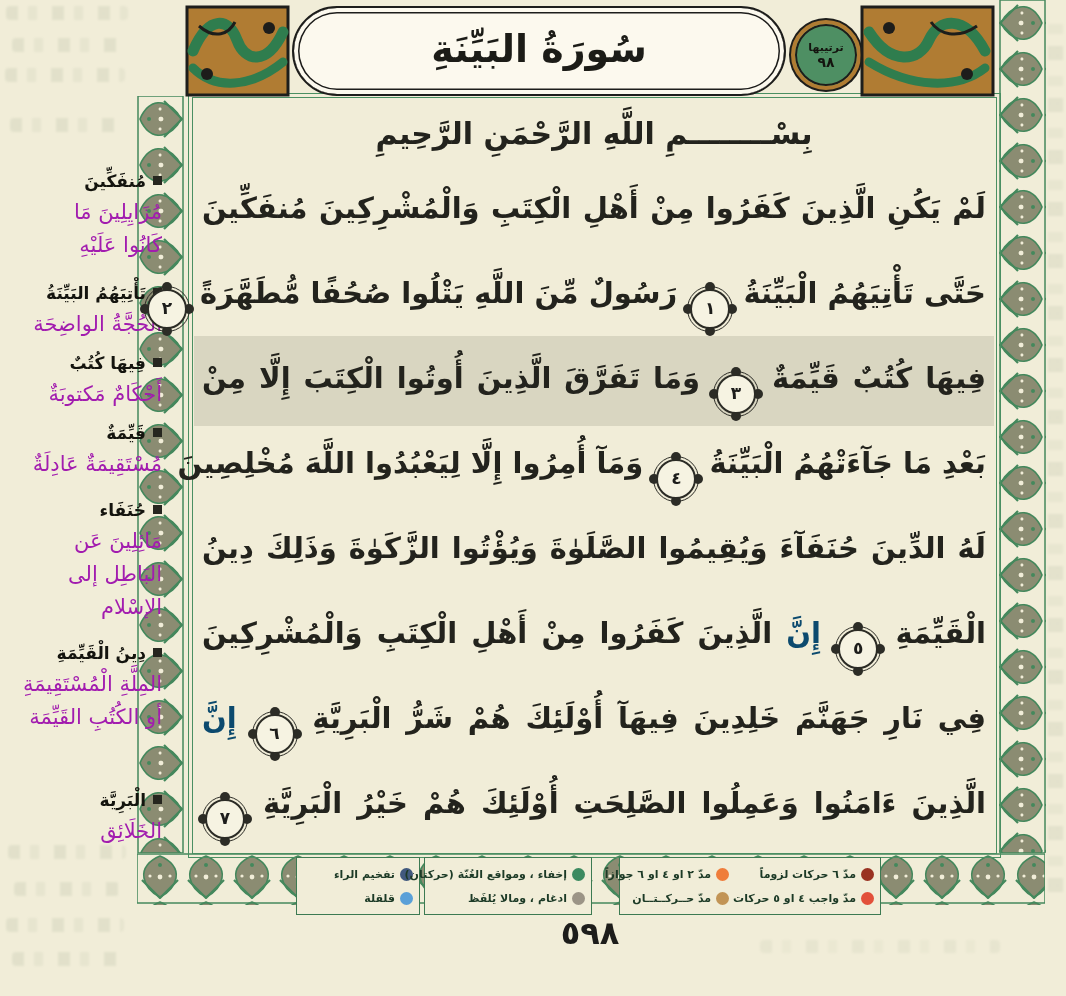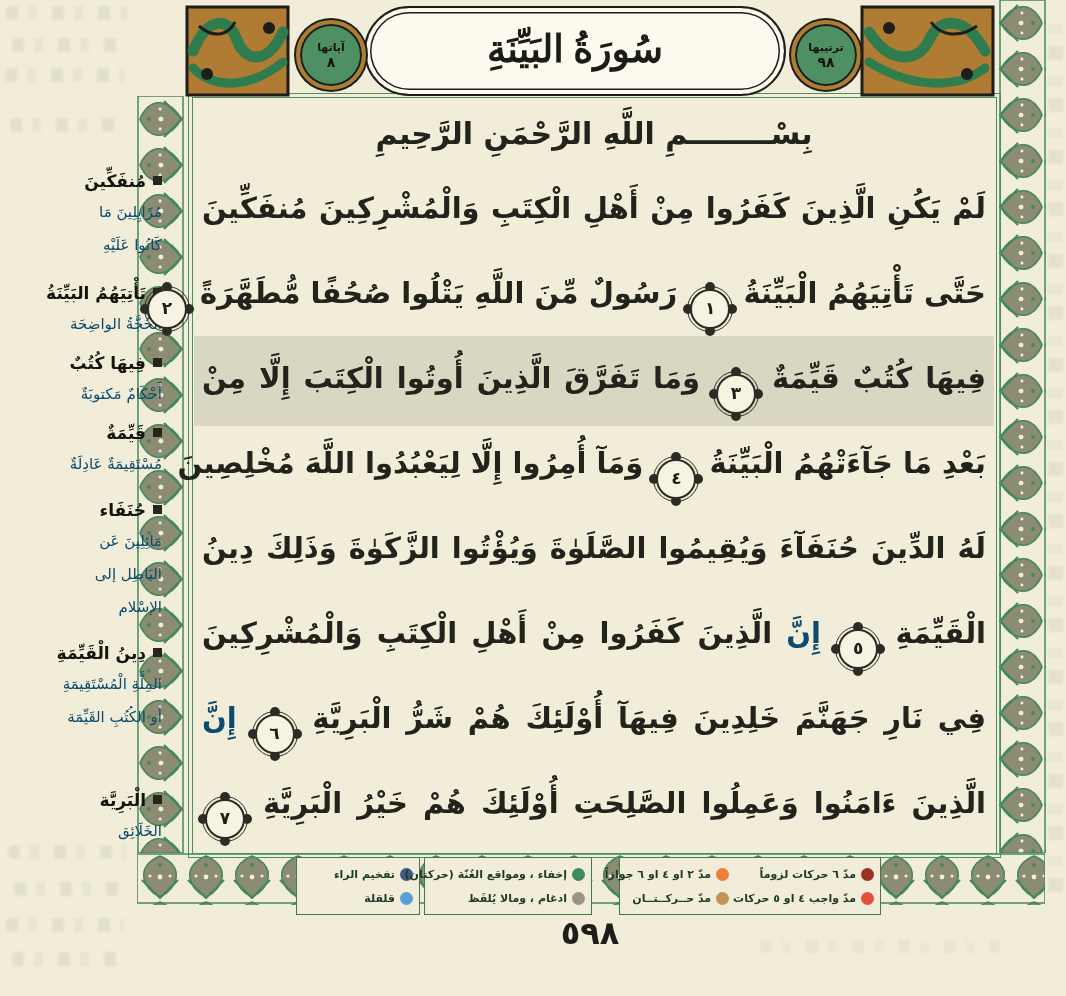--- a/index.html
+++ b/index.html
@@ -29,39 +29,39 @@
   .arabesque{flex:0 0 auto;height:94px;}
   .medallion{flex:0 0 auto;position:relative;width:72px;height:94px;}
   .medallion .disc{position:absolute;left:3px;top:16px;width:62px;height:62px;border-radius:50%;
     background:#4e8f63;border:4px solid #b07c33;box-shadow:0 0 0 2px #1d1d1b, inset 0 0 0 2px #1d1d1b;
     display:flex;flex-direction:column;align-items:center;justify-content:center;}
   .medallion .m1{font-size:11px;font-weight:bold;color:#14140f;line-height:13px;}
   .medallion .m2{font-size:14px;font-weight:bold;color:#14140f;line-height:16px;}
   .medallion.left .disc{left:6px;}
   .cartouche{flex:1 1 auto;margin:2px 2px;background:#fcf9ee;border:2px solid #1d1d1b;
     border-radius:46px;box-shadow:inset 0 0 0 4px #fcf9ee, inset 0 0 0 5.5px #1d1d1b;
-    display:flex;align-items:center;justify-content:center;font-family:Liberation Serif, serif;}
+    display:flex;align-items:center;justify-content:center;}
   .surah-title{font-size:38px;font-weight:bold;color:#1c1c17;transform:translateY(-2px);}
   
   .text-area{position:absolute;left:202px;top:102px;width:784px;height:748px;z-index:3;direction:rtl;}
   .bismillah{height:64px;line-height:64px;text-align:center;font-size:30px;font-weight:bold;color:#23231d;}
   .vline{height:85px;line-height:85px;font-size:29px;font-weight:bold;color:#23231d;
     text-align:justify;text-align-last:justify;white-space:nowrap;}
   .vline .clr-green{color:#0c4a6e;}
   .ayah{display:inline-flex;align-items:center;justify-content:center;
     width:36px;height:36px;border-radius:50%;border:2px solid #2c2c26;background:#f6f3e2;
     outline:1px solid #2c2c26;outline-offset:2px;vertical-align:-11px;margin:0 3px;
     box-shadow:0 -22px 0 -15px #2c2c26, 0 22px 0 -15px #2c2c26, -22px 0 0 -15px #2c2c26, 22px 0 0 -15px #2c2c26;}
   .ayah .num{font-size:17px;font-weight:bold;color:#1d1d1b;line-height:1;}
   
   .margin-notes{position:absolute;left:0;top:0;width:132px;height:100%;z-index:2;direction:rtl;padding-left:32px;}
   .note{position:absolute;right:2px;width:128px;}
   .note-head{font-size:17px;font-weight:bold;color:#14140e;line-height:30px;white-space:nowrap;}
   .bullet{display:inline-block;width:9px;height:9px;background:#26261f;margin-left:7px;vertical-align:2px;}
-  .gloss{font-size:15px;color:#0c4a6e;line-height:33px;padding-left:4px;white-space:nowrap;}
+  .gloss{font-size:21px;color:#a21caf;line-height:33px;padding-left:4px;white-space:nowrap;}
   
   .lbox{position:absolute;z-index:4;background:#f1edd8;border:1.5px solid #3c7a52;
     direction:rtl;padding:4px 6px;box-sizing:border-box;}
   #legend-ra{left:296px;top:857px;width:124px;height:58px;}
   #legend-ghunnah{left:424px;top:857px;width:168px;height:58px;}
   #legend-madd{left:619px;top:857px;width:262px;height:58px;display:grid;
     grid-template-columns:1fr 1fr;grid-auto-rows:24px;align-items:center;column-gap:4px;}
   .litem{display:flex;align-items:center;gap:5px;height:24px;}
   .dot{width:13px;height:13px;border-radius:50%;flex:0 0 auto;}
   .llabel{font-size:11px;font-weight:bold;color:#1c3a26;white-space:nowrap;}
@@ -173,26 +173,20 @@
 
   <div class="header-band">
     <svg class="arabesque" width="105" height="94" viewBox="0 0 105 94">
       <rect x="2" y="3" width="101" height="88" fill="#b07c33" stroke="#1d1d1b" stroke-width="3"></rect>
       <path d="M8 47 C24 10 44 14 52 36 C60 58 82 62 98 28" fill="none" stroke="#2f7d4e" stroke-width="11" stroke-linecap="round"></path>
       <path d="M8 64 C30 86 66 84 98 58" fill="none" stroke="#2f7d4e" stroke-width="9" stroke-linecap="round"></path>
       <path d="M14 22 C30 36 44 30 50 18" fill="none" stroke="#1d1d1b" stroke-width="3"></path>
       <circle cx="22" cy="70" r="6" fill="#1d1d1b"></circle>
       <circle cx="84" cy="24" r="6" fill="#1d1d1b"></circle>
     </svg>
-    <div class="medallion left">
-      <div class="disc">
-        <span class="m1">آياتها</span>
-        <span class="m2">٨</span>
-      </div>
-    </div>
     <div class="cartouche">
       <span class="surah-title">سُورَةُ البَيِّنَةِ</span>
     </div>
     <div class="medallion">
       <div class="disc">
         <span class="m1">ترتيبها</span>
         <span class="m2">٩٨</span>
       </div>
     </div>
     <svg class="arabesque" width="135" height="94" viewBox="0 0 135 94" style="transform:scaleX(-1);">

